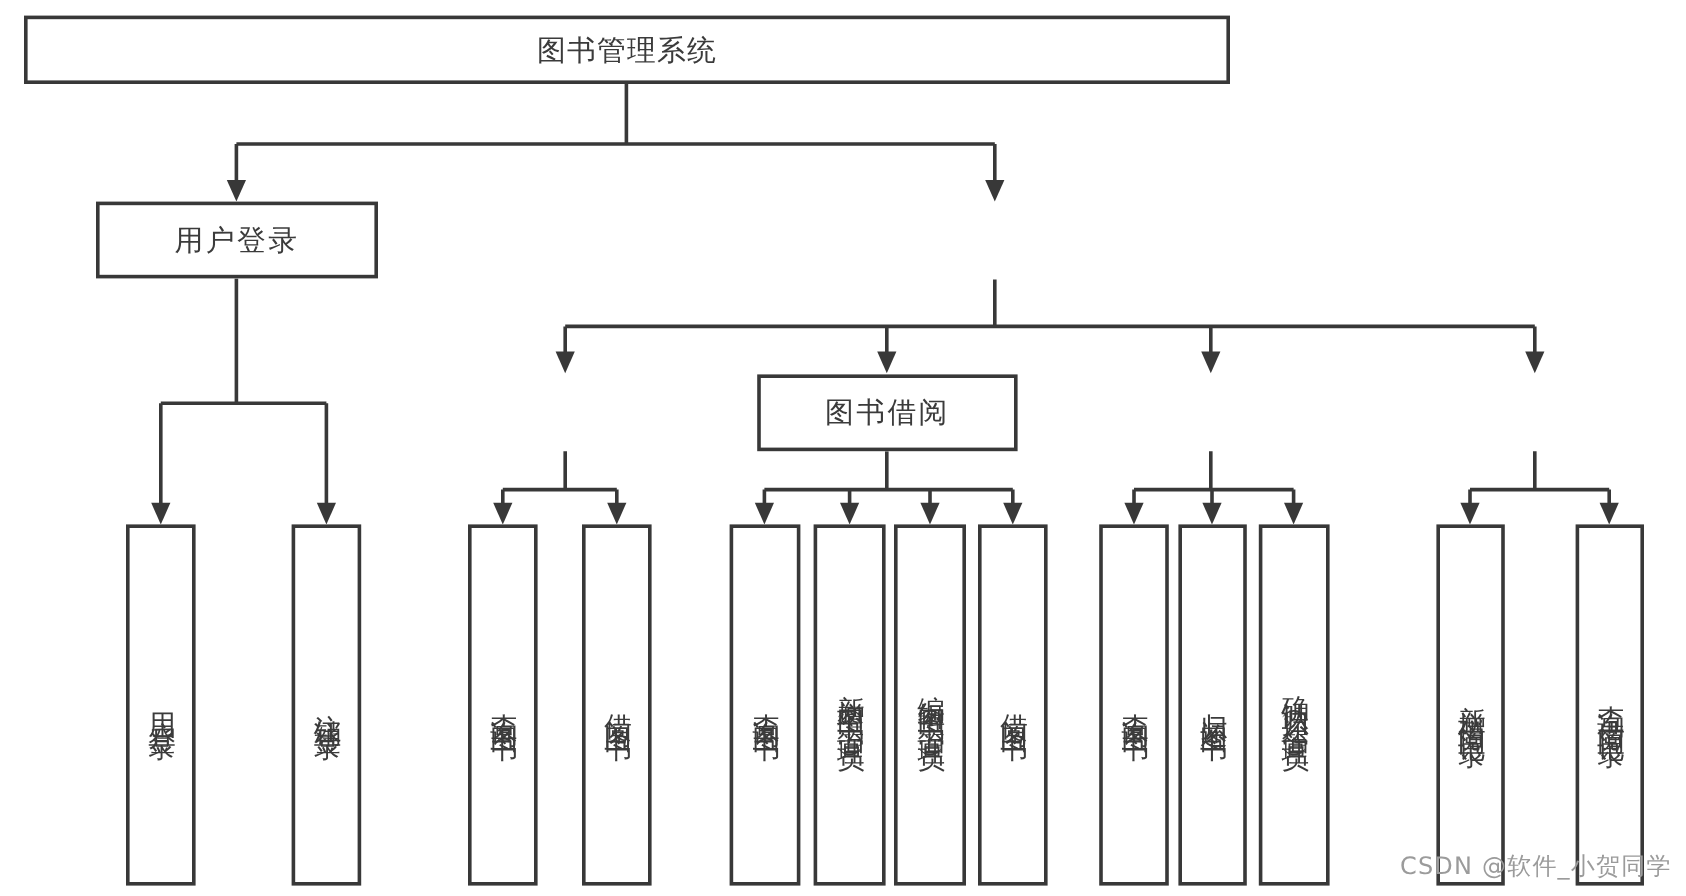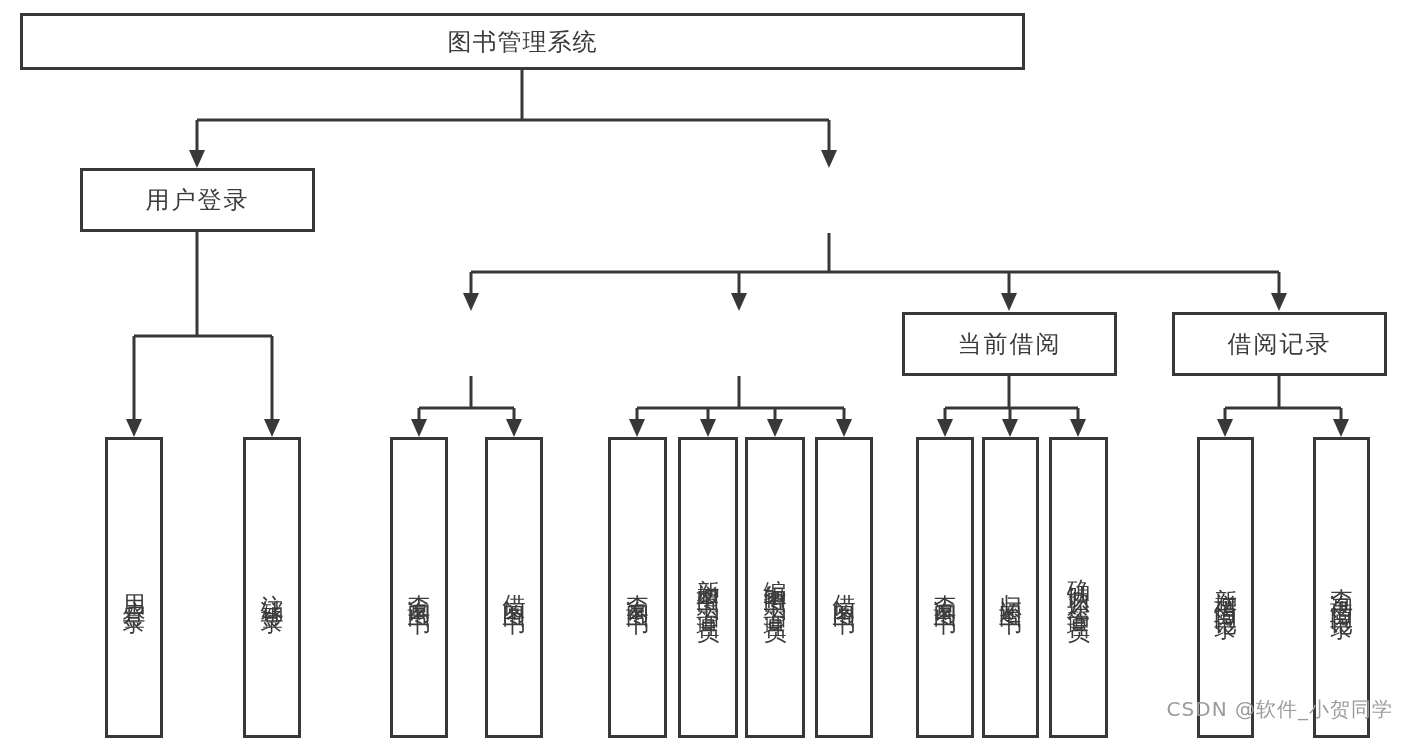--- a/index.html
+++ b/index.html
@@ -31,21 +31,21 @@
   .root{font-size:24px;letter-spacing:1px;}
   .v{
     top:437px;height:301px;
     writing-mode:vertical-rl;
     font-size:23px;
     letter-spacing:6px;
     line-height:1;
   }
   .watermark{
     position:absolute;
-    right:12px;bottom:24px;
+    right:12px;bottom:12px;
     color:var(--wm);
     font-size:20px;
     letter-spacing:1px;
     white-space:nowrap;
   }
 </style>
 </head>
 <body>
 
 <div class="canvas">
@@ -83,22 +83,21 @@
 
     <path d="M1279 376 V408 M1225 408 H1341 M1225 408 V422 M1341 408 V422"></path>
     <polygon points="1217,419 1233,419 1225,437"></polygon>
     <polygon points="1333,419 1349,419 1341,437"></polygon>
   </svg>
 
   <div class="box root" style="left:20px;top:13px;width:1005px;height:57px">图书管理系统</div>
 
   <div class="box h" style="left:80px;top:168px;width:235px;height:64px">用户登录</div>
 
-  <div class="box h" style="left:902px;top:312px;width:215px;height:64px">当前借阅</div>
-  <div class="box h" style="left:1172px;top:312px;width:215px;height:64px">借阅记录</div>
+  <div class="box h" style="left:631px;top:312px;width:217px;height:64px">图书借阅</div>
 
   <div class="box v" style="left:105px;width:58px">用户登录</div>
   <div class="box v" style="left:243px;width:58px">注销登录</div>
 
   <div class="box v" style="left:390px;width:58px">查询图书</div>
   <div class="box v" style="left:485px;width:58px">借阅图书</div>
 
   <div class="box v" style="left:608px;width:59px">查询图书</div>
   <div class="box v" style="left:678px;width:60px">新增图书（管理员）</div>
   <div class="box v" style="left:745px;width:60px">编辑图书（管理员）</div>

